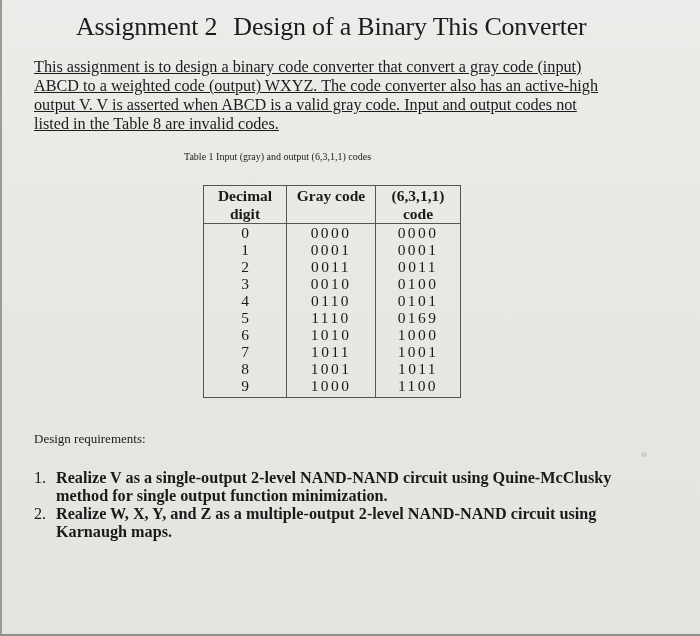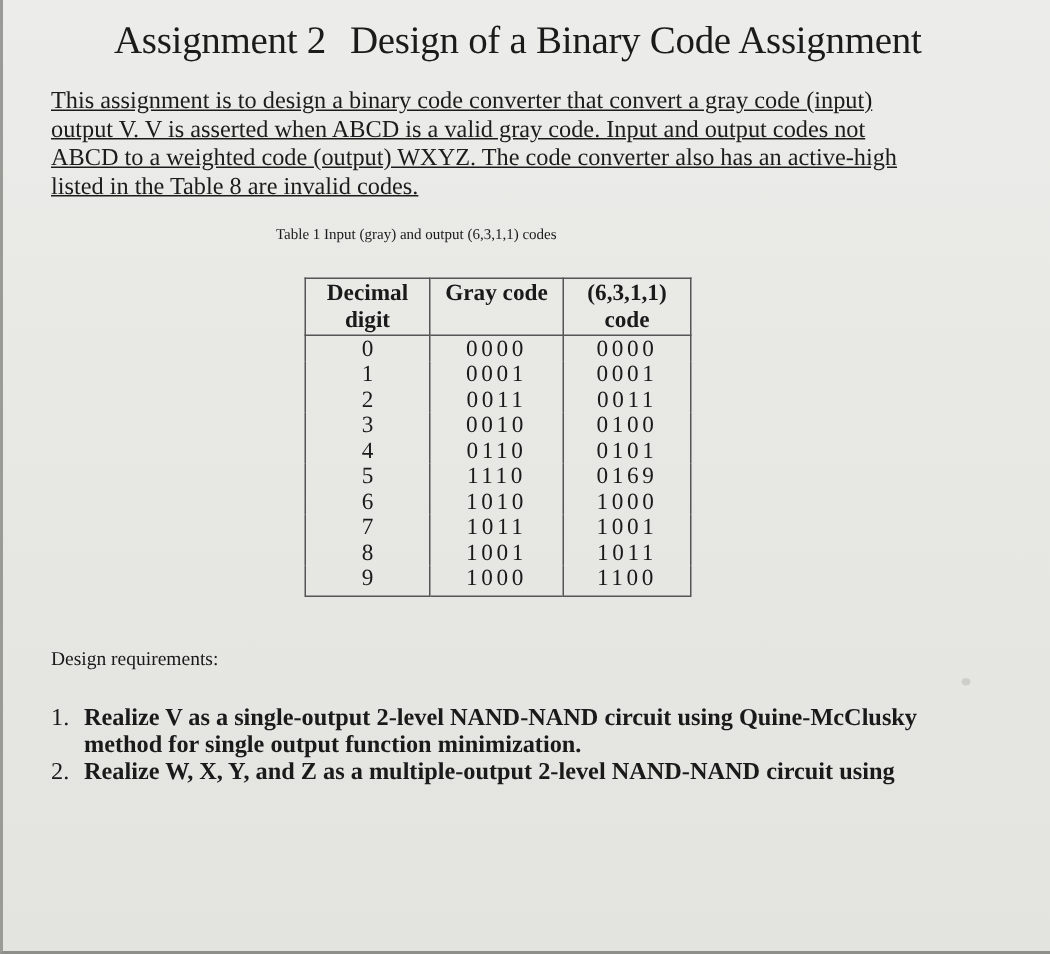--- a/index.html
+++ b/index.html
@@ -64,26 +64,26 @@
     .speck {
       position: absolute; left: 639px; top: 452px; width: 6px; height: 5px;
       border-radius: 50%; background: #cfcfca;
     }
   </style>
 </head>
 <body>
 
 <div class="page">
 
-  <div class="title"><span>Assignment 2</span><span class="gap"></span><span>Design of a Binary Code Assignment</span></div>
+  <div class="title"><span>Assignment 2</span><span class="gap"></span><span>Design of a Binary This Converter</span></div>
 
   <div class="intro">
     <div>This assignment is to design a binary code converter that convert a gray code (input)</div>
+    <div>ABCD to a weighted code (output) WXYZ. The code converter also has an active-high</div>
     <div>output V. V is asserted when ABCD is a valid gray code. Input and output codes not</div>
-    <div>ABCD to a weighted code (output) WXYZ. The code converter also has an active-high</div>
     <div>listed in the Table 8 are invalid codes.</div>
   </div>
 
   <div class="caption">Table 1 Input (gray) and output (6,3,1,1) codes</div>
 
   <table class="codes">
     <thead>
       <tr>
         <th><span>Decimal</span><br><span>digit</span></th>
         <th><span>Gray code</span><br><span></span></th>
@@ -148,17 +148,18 @@
 
   <div class="req-list">
     <div class="req-item">
       <span class="num">1.</span>
       <div class="line">Realize V as a single-output 2-level NAND-NAND circuit using Quine-McClusky</div>
       <div class="line">method for single output function minimization.</div>
     </div>
     <div class="req-item">
       <span class="num">2.</span>
       <div class="line">Realize W, X, Y, and Z as a multiple-output 2-level NAND-NAND circuit using</div>
+      <div class="line">Karnaugh maps.</div>
     </div>
   </div>
 
   <div class="speck"></div>
 </div>
 
 </body></html>

